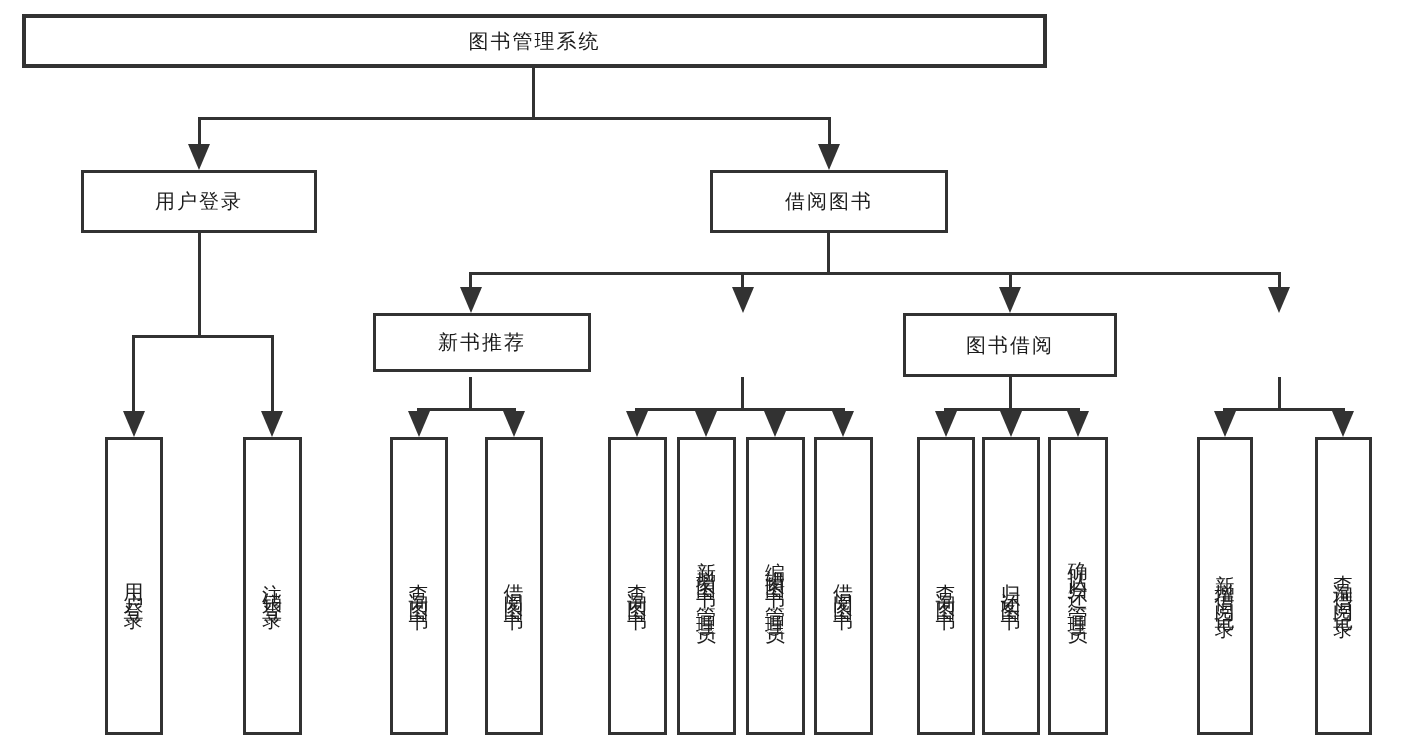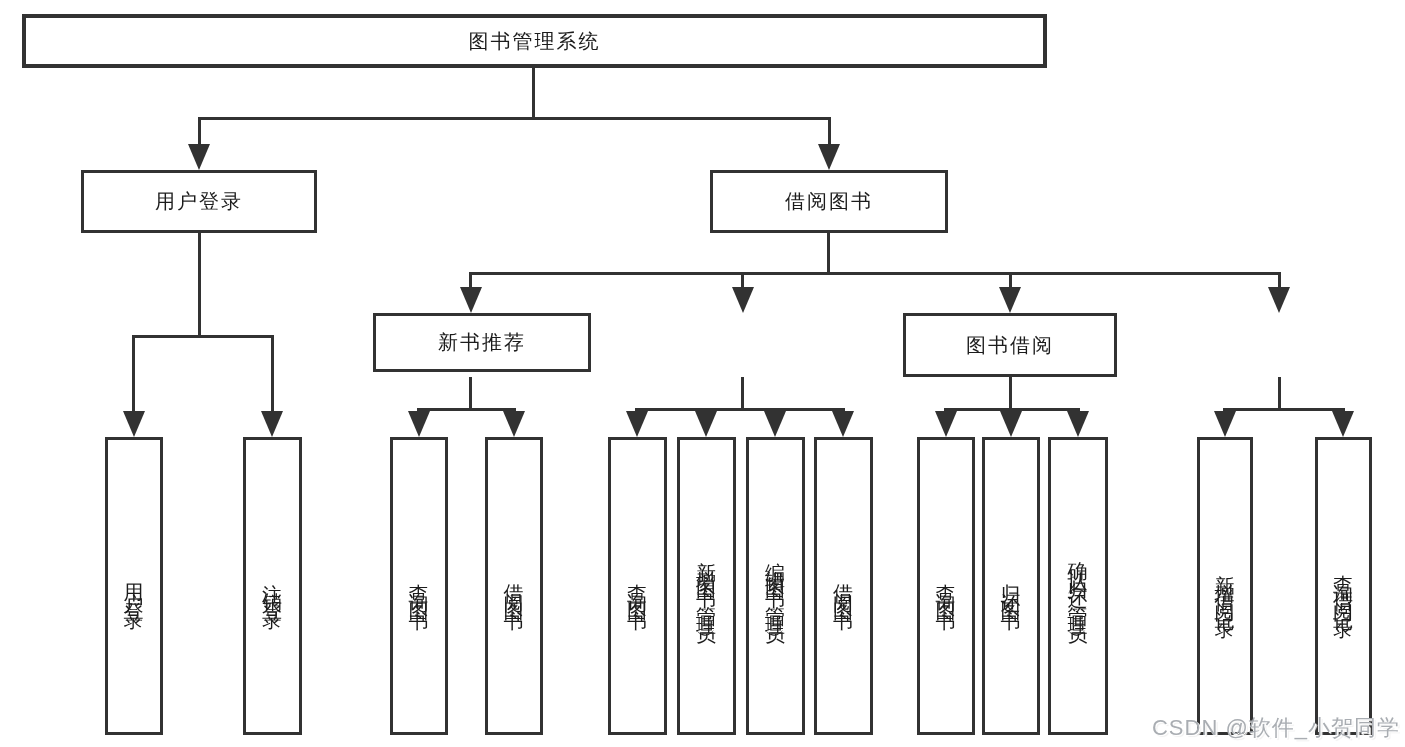--- a/index.html
+++ b/index.html
@@ -158,15 +158,14 @@
   <div class="hl" style="left:944px; top:408px; width:136px;"></div>
   <div class="ah" style="left:935px; top:411px;"></div>
   <div class="ah" style="left:1000px; top:411px;"></div>
   <div class="ah" style="left:1067px; top:411px;"></div>
 
   <div class="vl" style="left:1278px; top:377px; height:31px;"></div>
   <div class="hl" style="left:1223px; top:408px; width:122px;"></div>
   <div class="ah" style="left:1214px; top:411px;"></div>
   <div class="ah" style="left:1332px; top:411px;"></div>
 
-  <div class="watermark">CSDN @软件_小贺同学</div>
 
 </div>
 
 </body></html>

